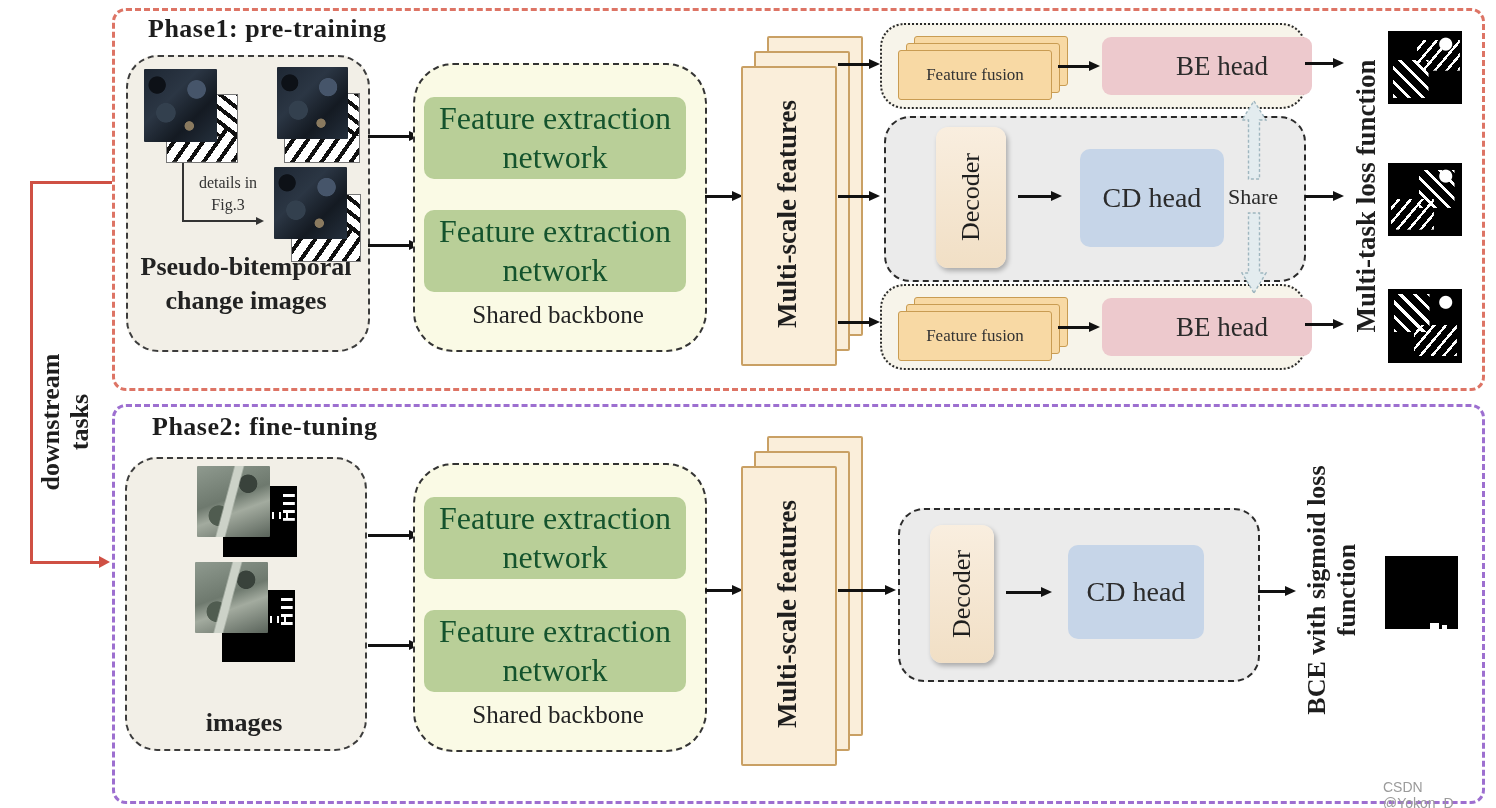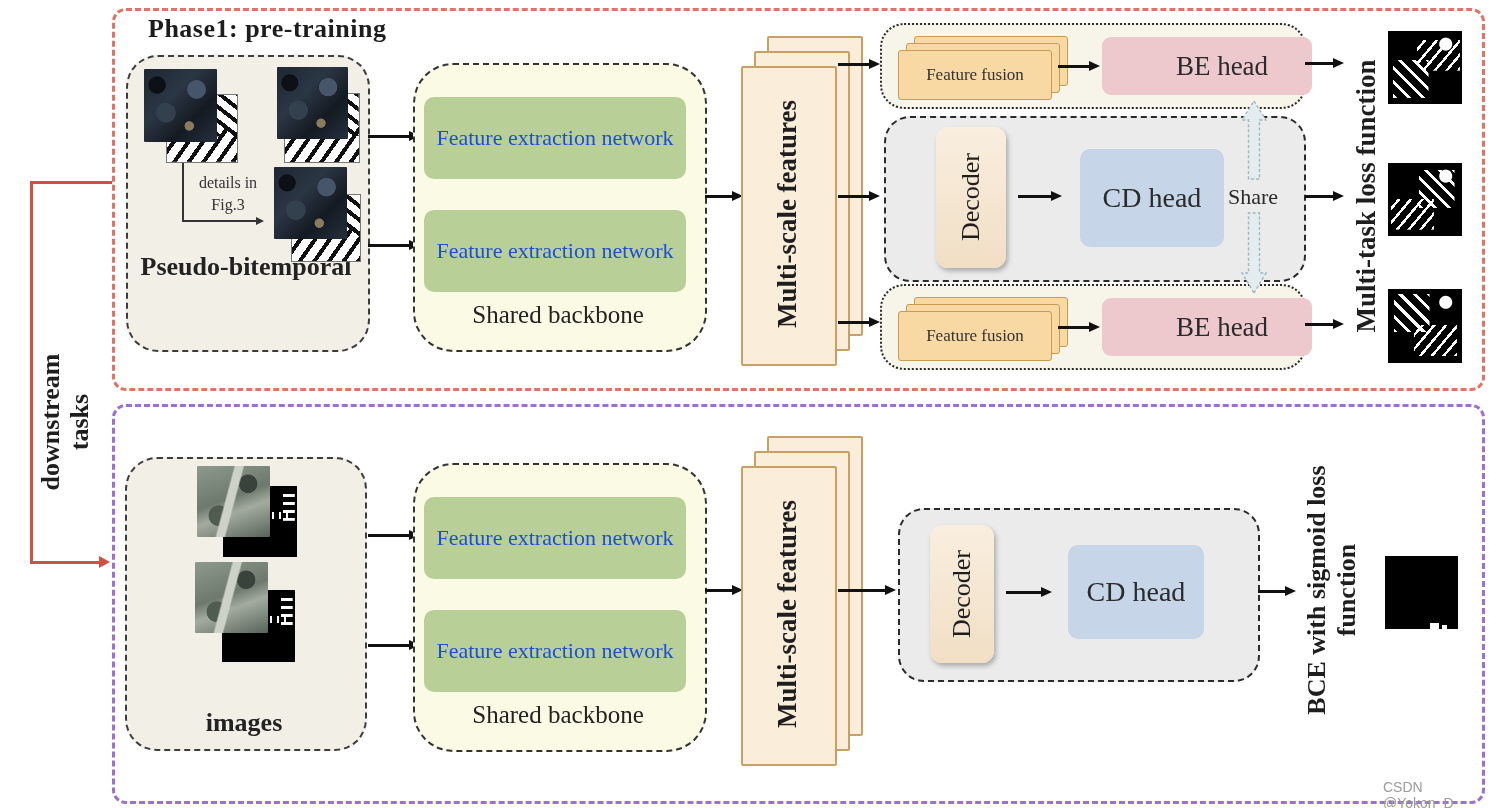--- a/index.html
+++ b/index.html
@@ -10,21 +10,21 @@
   .phase-box{position:absolute;border-radius:14px;background:transparent;}
   .phase1-box{left:112px;top:8px;width:1367px;height:377px;border:3px dashed #dd7465;}
   .phase2-box{left:112px;top:404px;width:1367px;height:394px;border:3px dashed #9d6fd0;}
   .phase-title{position:absolute;font-size:26px;font-weight:bold;color:#1d1d1d;letter-spacing:.5px;}
 
   .input-box{position:absolute;background:#f2efe7;border:2.5px dashed #3c3c3c;border-radius:32px;}
   .backbone{position:absolute;left:413px;width:290px;height:285px;background:#fafae5;
             border:2.5px dashed #333;border-radius:40px;}
   .green{position:absolute;left:424px;width:262px;height:82px;background:#b9cf98;border-radius:10px;
          display:flex;align-items:center;justify-content:center;text-align:center;
-         font-size:22px;line-height:1.22;color:#1d4ed8;}
+         font-size:32px;line-height:1.22;color:#14532d;}
   .bb-label{position:absolute;left:413px;width:290px;text-align:center;font-size:25px;color:#232323;}
 
   .panel{position:absolute;width:92px;height:296px;background:#faeeda;border:2px solid #c9a064;border-radius:2px;}
 
   .cream-row{position:absolute;left:880px;width:422px;height:82px;background:#f7f4ea;
              border:2.5px dotted #2a2a2a;border-radius:24px;}
   .gray-box{position:absolute;background:#ebebeb;border:2.5px dashed #2a2a2a;border-radius:26px;}
 
   .ff{position:absolute;width:152px;height:48px;background:#f8d9a4;border:1.5px solid #c99c52;border-radius:3px;}
   .ff-front{display:flex;align-items:center;justify-content:center;font-size:17px;color:#333;}
@@ -101,20 +101,21 @@
   <div class="maskA" style="left:291px;top:194px;width:68px;height:66px;"></div>
   <div class="sat1" style="left:274px;top:167px;width:73px;height:72px;"></div>
 
   <div class="note-line" style="left:182px;top:162px;width:2px;height:60px;"></div>
   <div class="note-line" style="left:182px;top:220px;width:74px;height:2px;"></div>
   <div class="note-head" style="left:256px;top:216.5px;"></div>
   <div class="note-text" style="left:192px;top:174px;width:72px;">details in</div>
   <div class="note-text" style="left:192px;top:196px;width:72px;">Fig.3</div>
 
   <div class="input-label" style="left:131px;top:252px;width:230px;">Pseudo-bitemporal</div>
+  <div class="input-label" style="left:131px;top:286px;width:230px;">change images</div>
 
   <div class="arr" style="left:368px;top:135px;width:41px;"></div>
   <div class="arr" style="left:368px;top:244px;width:41px;"></div>
 
   <div class="backbone" style="top:63px;"></div>
   <div class="green" style="top:97px;">Feature extraction network</div>
   <div class="green" style="top:210px;">Feature extraction network</div>
   <div class="bb-label" style="top:301px;">Shared backbone</div>
 
   <div class="arr" style="left:705px;top:195px;width:27px;"></div>
@@ -160,20 +161,21 @@
   <div class="arr" style="left:1305px;top:195px;width:28px;"></div>
   <div class="arr" style="left:1305px;top:323px;width:28px;"></div>
 
   <div class="vtext" style="left:1196px;top:179px;width:340px;height:34px;font-size:27px;font-weight:bold;">Multi-task loss function</div>
 
   <div class="maskOut" style="left:1388px;top:31px;width:74px;height:73px;"></div>
   <div class="maskOut" style="left:1388px;top:163px;width:74px;height:73px;background-position:80% 20%,10% 85%,0 0;"></div>
   <div class="maskOut" style="left:1388px;top:289px;width:74px;height:74px;background-position:15% 15%,85% 85%,0 0;"></div>
 
   <div class="phase-box phase2-box"></div>
+  <div class="phase-title" style="left:152px;top:412px;">Phase2: fine-tuning</div>
 
   <div class="input-box" style="left:125px;top:457px;width:238px;height:290px;"></div>
   <div class="maskB" style="left:223px;top:486px;width:74px;height:71px;"></div>
   <div class="sat2" style="left:197px;top:466px;width:73px;height:71px;"></div>
   <div class="maskB" style="left:222px;top:590px;width:73px;height:72px;"></div>
   <div class="sat2" style="left:195px;top:562px;width:73px;height:71px;"></div>
 
   <div class="input-label" style="left:129px;top:708px;width:230px;">images</div>
 
   <div class="arr" style="left:368px;top:534px;width:41px;"></div>

